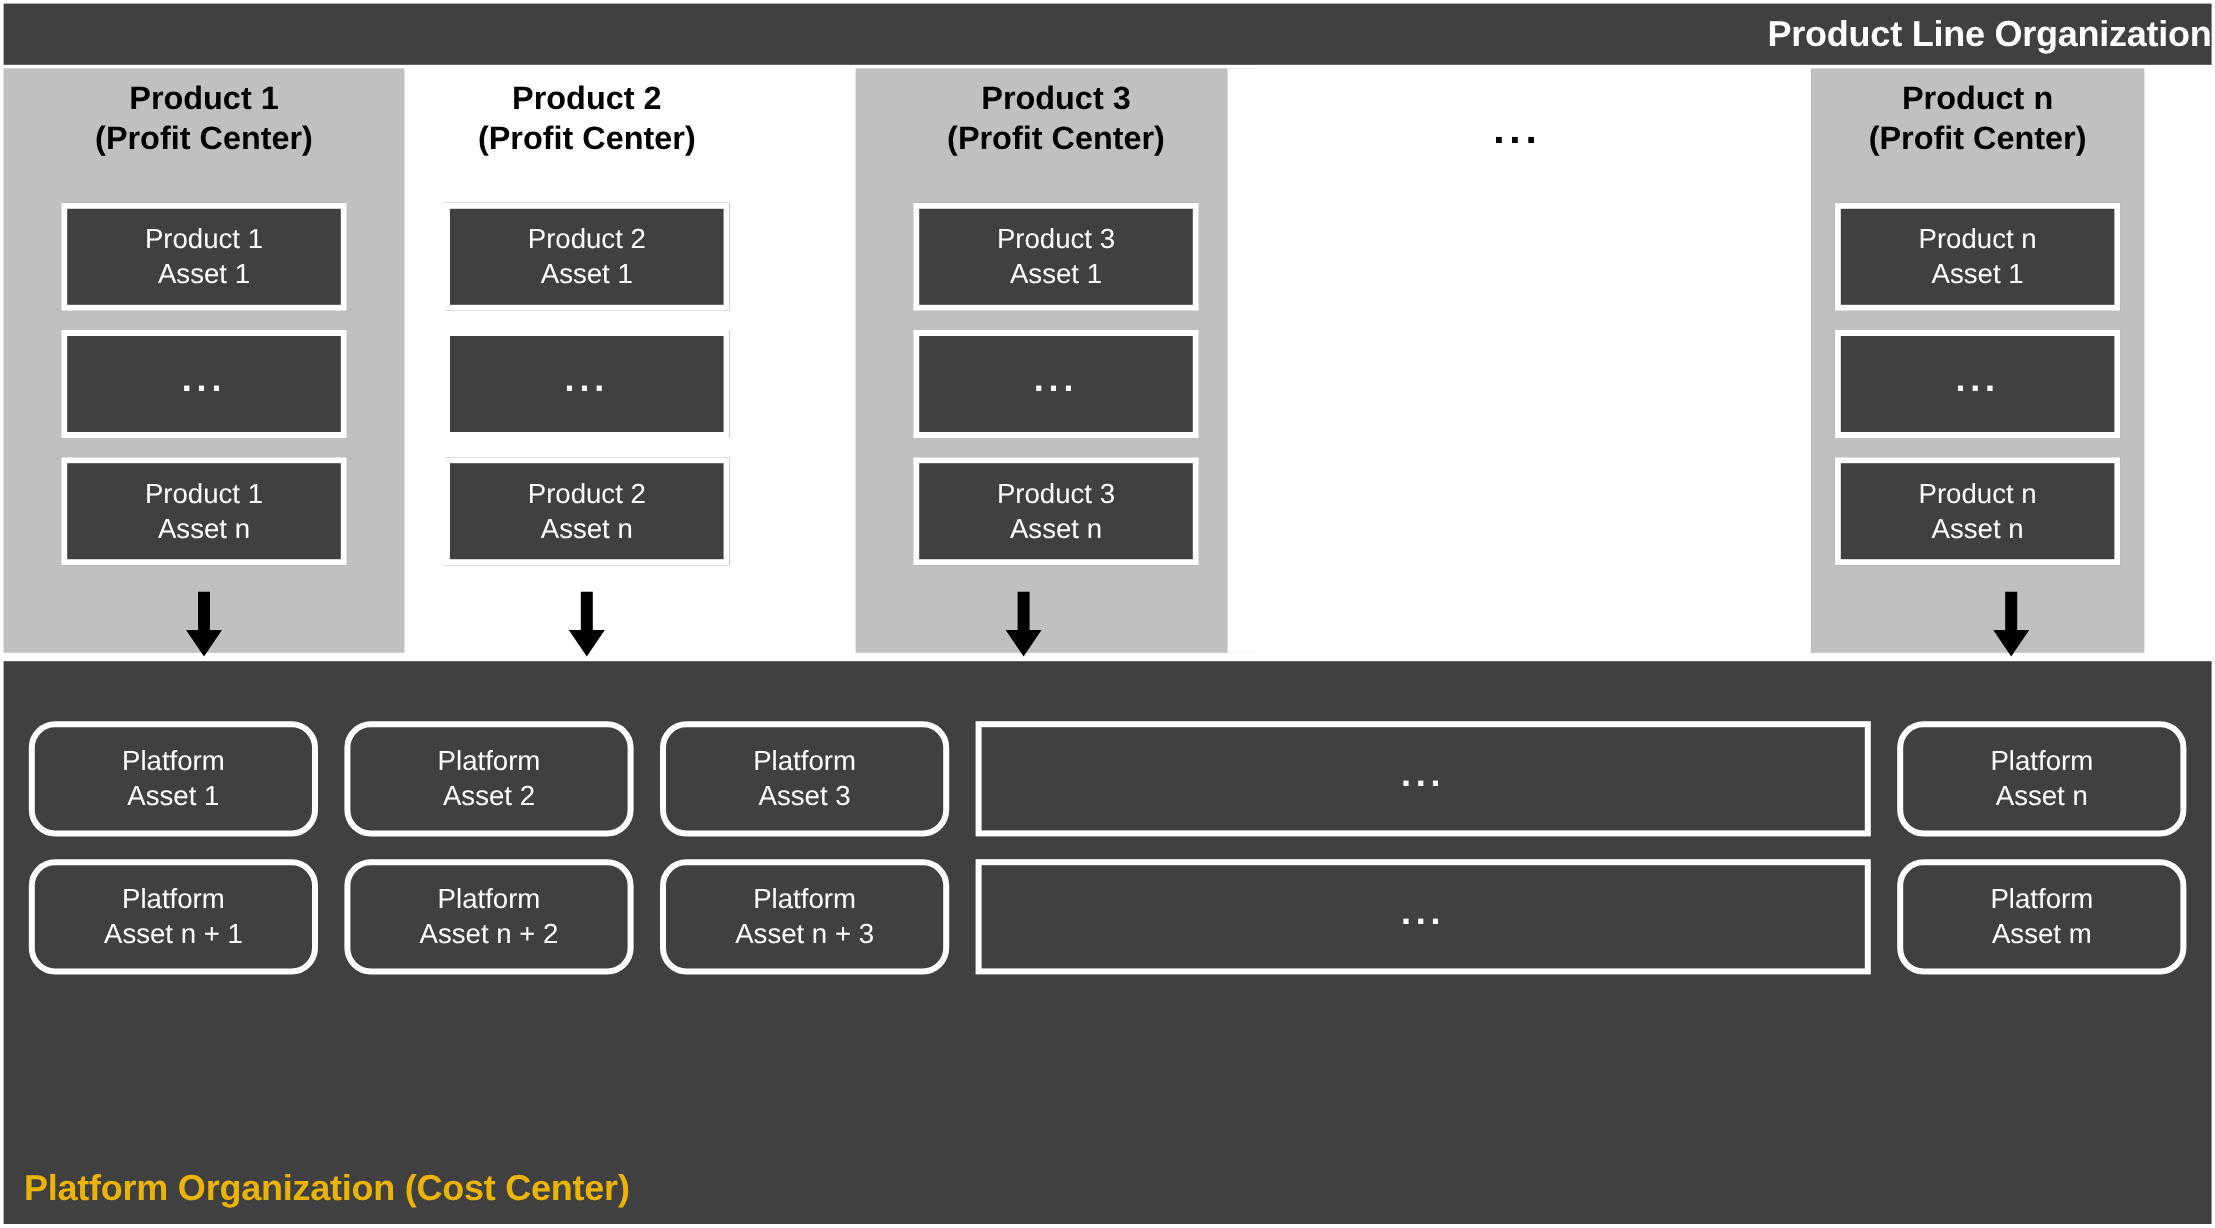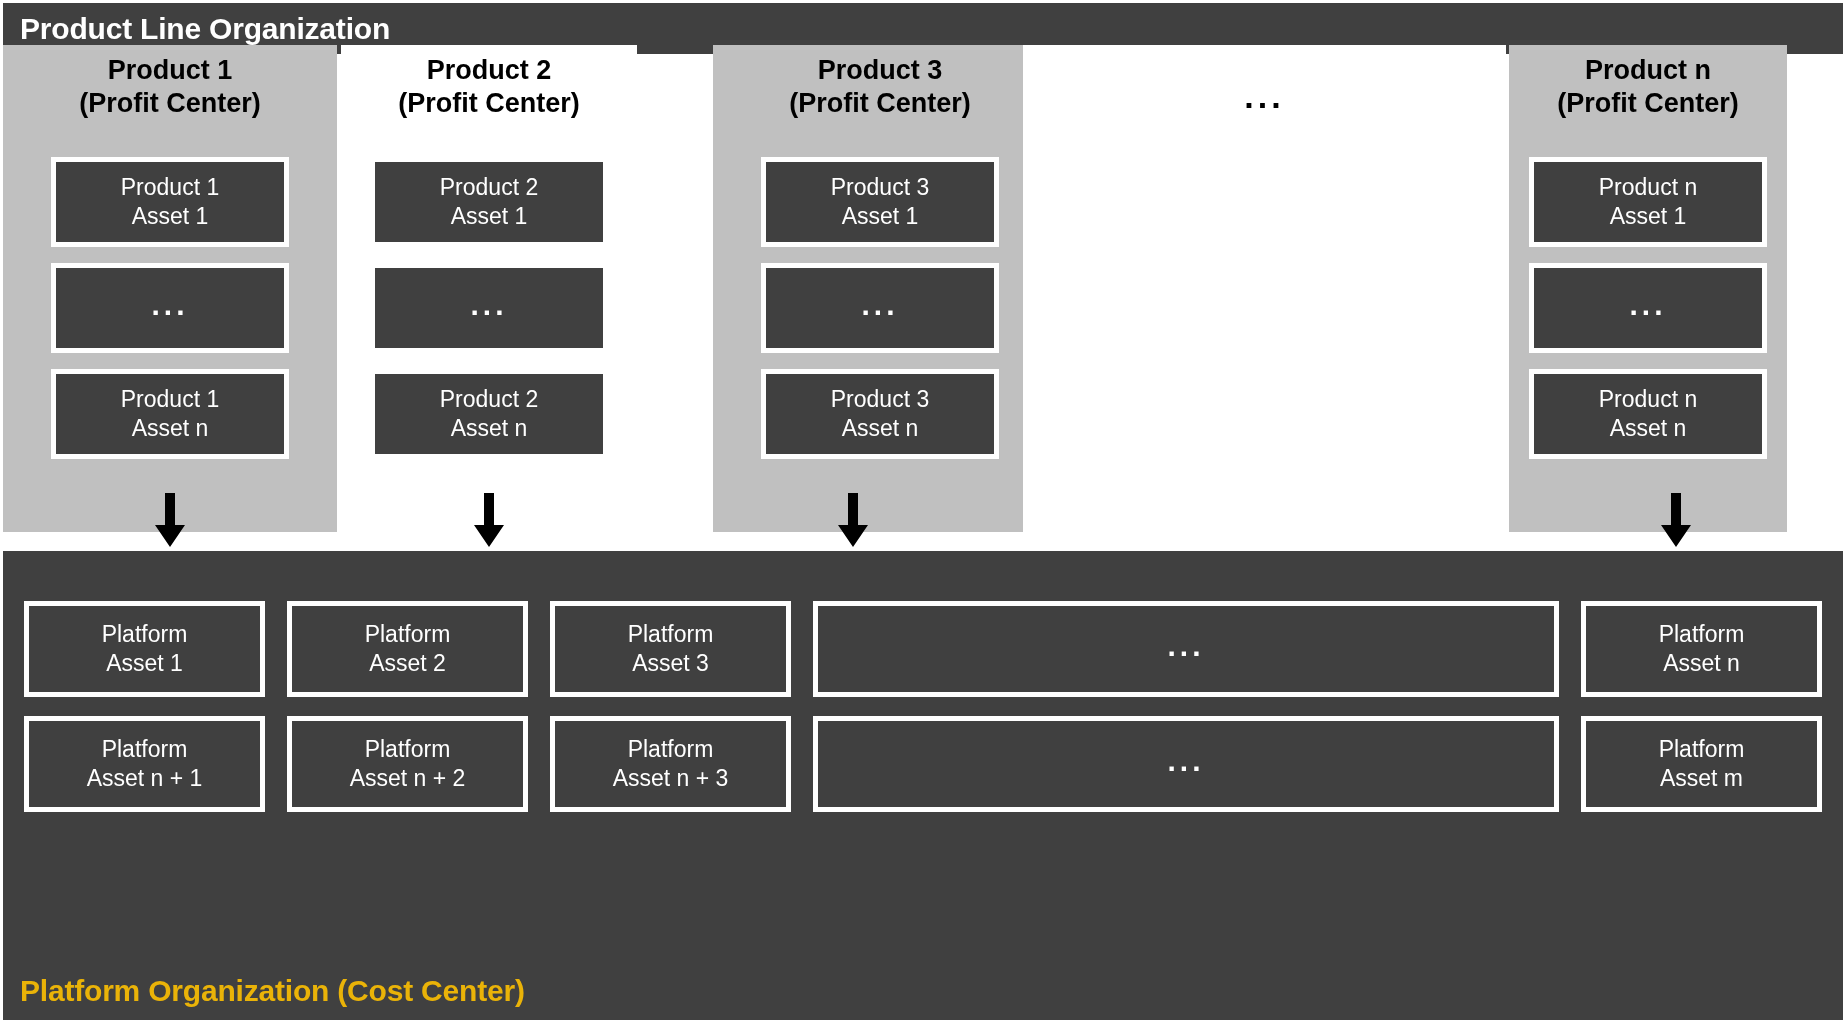--- a/index.html
+++ b/index.html
@@ -25,35 +25,36 @@
   
   .pl-header {
     position: absolute;
     left: 3px;
     top: 3px;
     width: 1840px;
     height: 51px;
     background: #404040;
     display: flex;
     align-items: center;
+    justify-content: flex-end;
   }
   .pl-header-title {
     color: #ffffff;
     font-size: 30px;
     font-weight: bold;
     letter-spacing: -0.2px;
     padding-left: 17px;
     white-space: nowrap;
   }
 
   
   .product-row {
     position: absolute;
     left: 3px;
-    top: 45px;
+    top: 57px;
     width: 1840px;
     height: 487px;
   }
 
   .product-col {
     position: absolute;
     top: 0;
     height: 487px;
     box-sizing: border-box;
     display: flex;
@@ -168,21 +169,21 @@
     height: 96px;
     display: flex;
     align-items: center;
     justify-content: center;
     color: #ffffff;
     font-size: 23px;
     line-height: 1.26;
     text-align: center;
     white-space: pre-line;
   }
-  .platform-box.w-narrow { width: 241px; flex: 0 0 241px; }
+  .platform-box.w-narrow { width: 241px; flex: 0 0 241px; border-radius: 22px; }
   .platform-box.w-wide   { flex: 1 1 auto; }
 
   .platform-footer {
     position: absolute;
     left: 17px;
     bottom: 12px;
     color: #eab308;
     font-size: 30px;
     font-weight: bold;
     letter-spacing: -0.2px;

